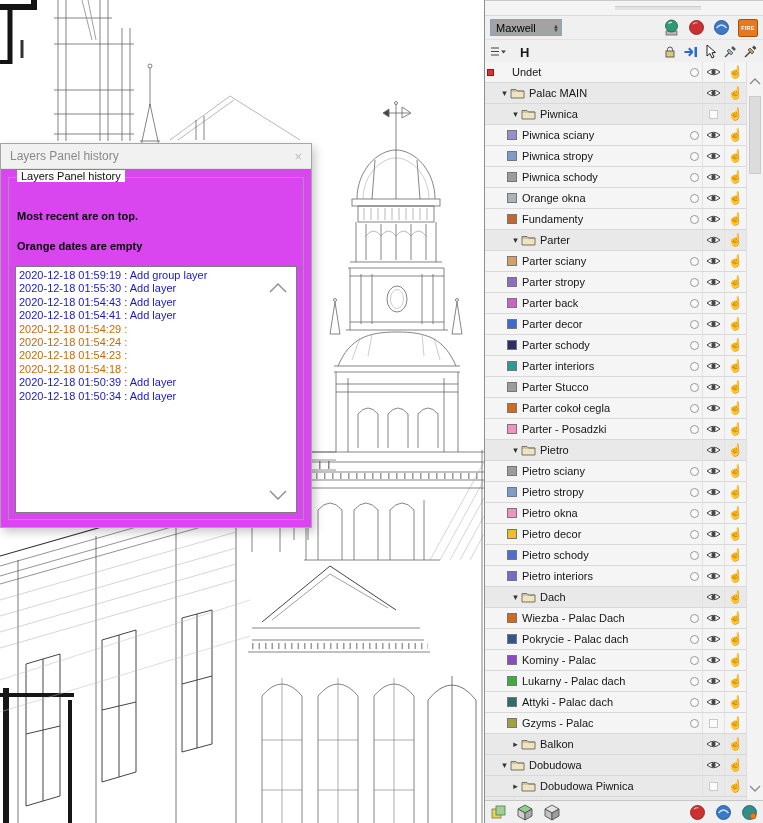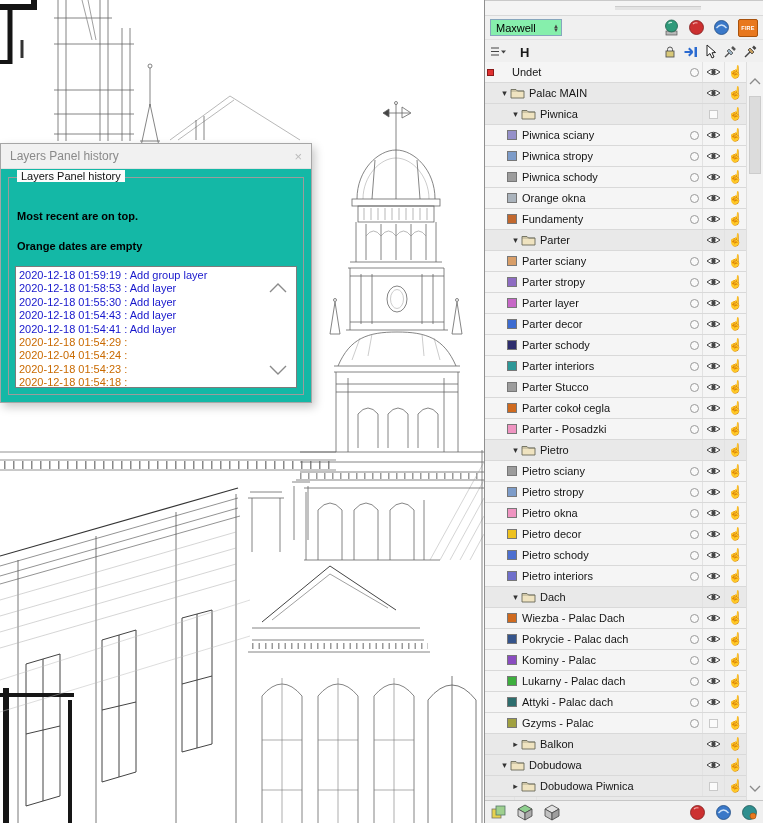--- a/index.html
+++ b/index.html
@@ -5,21 +5,21 @@
   html,body{margin:0;padding:0;width:763px;height:823px;overflow:hidden;
     font-family:"Liberation Sans",sans-serif;background:#fff;position:relative;}
   
   .viewport{position:absolute;left:0;top:0;width:484px;height:823px;background:#fff;overflow:hidden;}
   
   .right-panel{position:absolute;left:484px;top:0;width:279px;height:823px;background:#f0f0f0;
     border-left:1px solid #8f8f8f;box-sizing:border-box;}
   .top-strip{height:14px;background:#f4f4f4;border-bottom:1px solid #d9d9d9;position:relative;border-top:1px solid #c9c9c9;}
   .grip{position:absolute;left:130px;top:5px;width:86px;height:3px;background:#e3e3e3;border-top:1px solid #cccccc;}
   .maxwell-row{height:23px;display:flex;align-items:center;padding:0 5px;border-bottom:1px solid #e2e2e2;}
-  .combo{width:72px;height:17px;background:#86efac;border:1px solid #86a6bd;display:flex;align-items:center;
+  .combo{width:72px;height:17px;background:#a3a3a3;border:1px solid #86a6bd;display:flex;align-items:center;
     font-size:11px;padding-left:5px;box-sizing:border-box;}
   .combo .spin{margin-left:auto;display:flex;flex-direction:column;align-items:center;color:#444;
     font-size:6px;line-height:4px;padding-right:2px;}
   .mx-icons{margin-left:auto;display:flex;gap:8px;align-items:center;}
   .mx-icon{width:17px;height:17px;display:block;}
   .fire-badge{width:18px;height:16px;background:#e8781e;border:1px solid #a8520c;border-radius:2px;
     color:#fff;font-size:5.5px;font-weight:bold;text-align:center;line-height:16px;letter-spacing:.2px;}
   .tool-row{height:24px;display:flex;align-items:center;padding:0 5px;border-bottom:1px solid #c9c9c9;background:#f0f0f0;}
   .h-label{font-weight:bold;font-size:13px;color:#1a1a1a;margin-left:14px;}
   .tool-icons{margin-left:auto;display:flex;gap:6px;align-items:center;margin-right:1px;}
@@ -45,21 +45,21 @@
   
   .scrollbar{position:absolute;top:62px;right:0;width:17px;bottom:23px;background:#f3f3f3;border-left:1px solid #dedede;box-sizing:border-box;}
   .sb-thumb{position:absolute;top:34px;left:2px;width:12px;height:78px;background:#dcdcdc;border:1px solid #cccccc;box-sizing:border-box;}
   .sb-up{position:absolute;top:16px;left:2px;}
   .sb-down{position:absolute;bottom:8px;left:2px;}
   
   .bottom-bar{position:absolute;bottom:0;left:0;right:0;height:23px;background:#f0f0f0;border-top:1px solid #c6c6c6;
     display:flex;align-items:center;gap:9px;padding:1px 5px;box-sizing:border-box;}
   .bb-right{margin-left:auto;display:flex;gap:9px;align-items:center;}
   
-  .dialog{position:absolute;left:0;top:143px;width:312px;height:260px;background:#14b8a6;
+  .dialog{position:absolute;left:0;top:143px;width:312px;height:385px;background:#d946ef;
     border:1px solid #a6a6a6;box-shadow:3px 4px 9px rgba(0,0,0,.22);box-sizing:border-box;z-index:5;}
   .dlg-title{height:24px;background:#f1f1f1;display:flex;align-items:center;padding:0 9px;
     font-size:12px;color:#8a8a8a;border-bottom:1px solid #e2e2e2;}
   .dlg-close{margin-left:auto;color:#bcbcbc;font-size:13px;line-height:13px;}
   .groupbox{position:absolute;left:7px;right:7px;top:33px;bottom:7px;border:1px solid #9c9c9c;}
   .gb-label{position:absolute;top:-8px;left:8px;background:#fcfcfc;padding:0 4px;font-size:11px;color:#111;}
   .gb-text{position:absolute;top:12px;left:8px;width:272px;font-size:11px;color:#000;line-height:13px;}
   .gb-bold1{position:absolute;top:32px;left:8px;font-size:11px;font-weight:bold;color:#000;}
   .gb-bold2{position:absolute;top:62px;left:8px;font-size:11px;font-weight:bold;color:#000;}
   .hist-list{position:absolute;left:6px;right:6px;top:88px;bottom:6px;background:#fff;border:1px solid #7c7c7c;
@@ -167,26 +167,25 @@
     <span>Layers Panel history</span>
     <span class="dlg-close">×</span>
   </div>
   <div class="groupbox">
     <span class="gb-label">Layers Panel history</span>
     <div class="gb-bold1">Most recent are on top.</div>
     <div class="gb-bold2">Orange dates are empty</div>
     <div class="hist-list">
       <div id="history-items">
           <a class="hist-link" style="color: rgb(23, 23, 204);">2020-12-18 01:59:19 : Add group layer</a>
-          <a class="hist-link" style="color: rgb(23, 23, 204);">2020-12-18 01:58:53 : Add layer</a>
           <a class="hist-link" style="color: rgb(23, 23, 204);">2020-12-18 01:55:30 : Add layer</a>
           <a class="hist-link" style="color: rgb(23, 23, 204);">2020-12-18 01:54:43 : Add layer</a>
           <a class="hist-link" style="color: rgb(23, 23, 204);">2020-12-18 01:54:41 : Add layer</a>
           <a class="hist-link empty" style="color: rgb(201, 106, 0);">2020-12-18 01:54:29 :</a>
-          <a class="hist-link empty" style="color: rgb(201, 106, 0);">2020-12-04 01:54:24 :</a>
+          <a class="hist-link empty" style="color: rgb(201, 106, 0);">2020-12-18 01:54:24 :</a>
           <a class="hist-link empty" style="color: rgb(201, 106, 0);">2020-12-18 01:54:23 :</a>
           <a class="hist-link empty" style="color: rgb(201, 106, 0);">2020-12-18 01:54:18 :</a>
           <a class="hist-link" style="color: rgb(23, 23, 204);">2020-12-18 01:50:39 : Add layer</a>
           <a class="hist-link" style="color: rgb(23, 23, 204);">2020-12-18 01:50:34 : Add layer</a>
         </div>
       <svg class="hl-up" width="18" height="10" viewBox="0 0 18 10">
           <polyline points="1,9 9,1 17,9" fill="none" stroke="#8a8a8a" stroke-width="1.4"></polyline>
         </svg>
       <svg class="hl-down" width="18" height="10" viewBox="0 0 18 10">
           <polyline points="1,1 9,9 17,1" fill="none" stroke="#8a8a8a" stroke-width="1.4"></polyline>
@@ -502,21 +501,21 @@
       <span class="cell lock">
         <span class="hand-glyph">☝</span>
       </span>
     </div>
   </div>
       <div class="layer-row layer">
     <span class="cur"></span>
     <div class="content" style="padding-left: 11px;">
 
       <span class="swatch" style="background: rgb(198, 103, 198);"></span>
-      <span class="lname">Parter layer</span>
+      <span class="lname">Parter back</span>
       <span class="cell ring-cell">
             <span class="mat-ring"></span>
           </span>
       <span class="cell vis">
         <svg class="eye-svg" width="15" height="10" viewBox="0 0 15 10">
               <path d="M1 5 Q7.5 -0.5 14 5 Q7.5 10.5 1 5 Z" fill="#fff" stroke="#444" stroke-width="1"></path>
               <circle cx="7.5" cy="5" r="2.2" fill="#444"></circle>
             </svg>
 
       </span>

